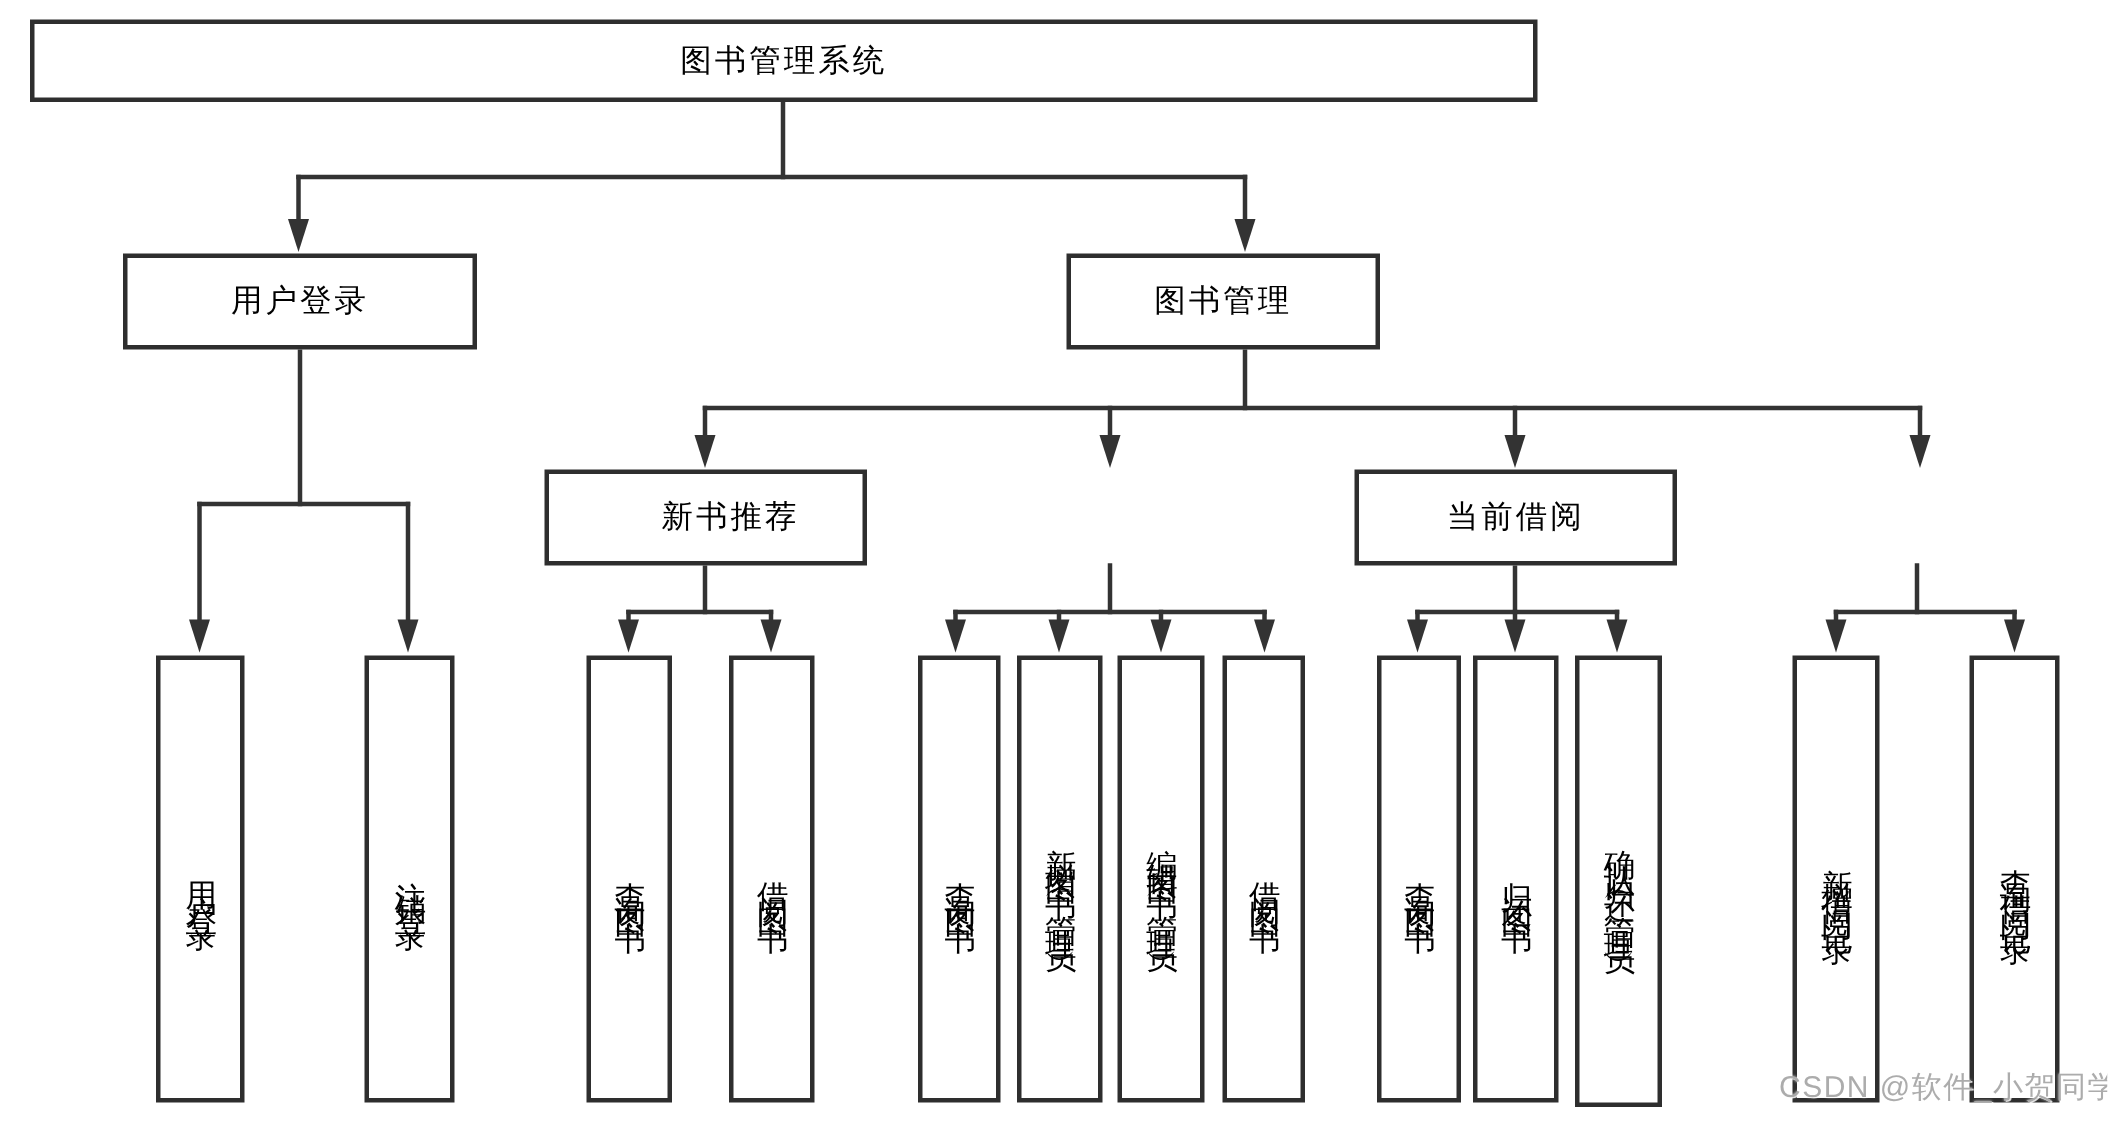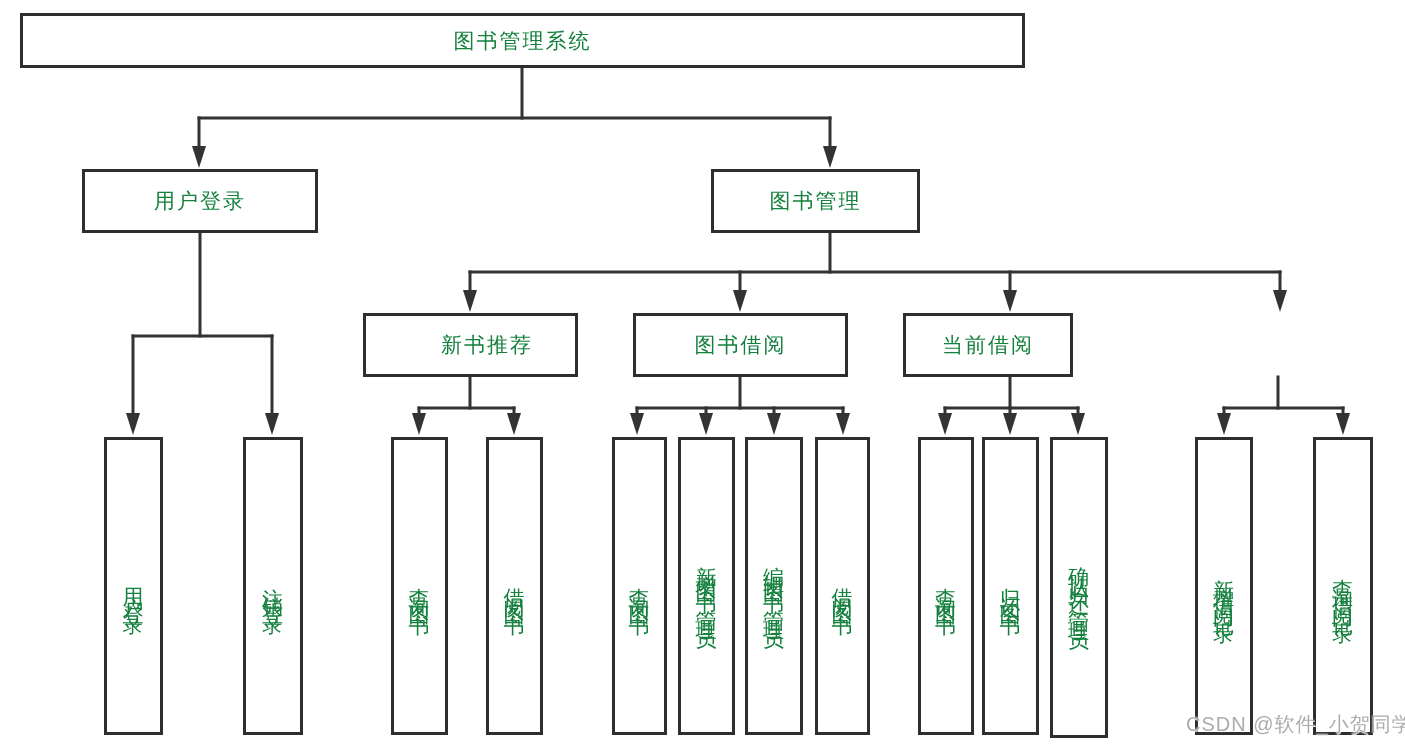--- a/index.html
+++ b/index.html
@@ -23,25 +23,26 @@
     height: 747px;
   }
   .box {
     position: absolute;
     box-sizing: border-box;
     border: 3px solid #2e2e2e;
     background: #ffffff;
     display: flex;
     align-items: center;
     justify-content: center;
-    color: #15803d;
+    color: #000000;
     font-size: 21px;
     letter-spacing: 2px;
     text-align: center;
     line-height: 1.2;
+    font-family: Liberation Serif, serif;
   }
   .vbox {
     writing-mode: vertical-rl;
     text-orientation: mixed;
     letter-spacing: 9px;
     font-size: 21px;
     padding-top: 6px;
   }
   .watermark {
     position: absolute;
@@ -144,24 +145,21 @@
   <div class="box vbox" style="left:104px; top:437px; width:59px; height:298px;">
     <span>用户登录</span>
   </div>
   <div class="box vbox" style="left:243px; top:437px; width:60px; height:298px;">
     <span>注销登录</span>
   </div>
 
   <div class="box" style="left:363px; top:313px; width:215px; height:64px;padding-left:33px;">
     <span>新书推荐</span>
   </div>
-  <div class="box" style="left:633px; top:313px; width:215px; height:64px;">
-    <span>图书借阅</span>
-  </div>
-  <div class="box" style="left:903px; top:313px; width:170px; height:64px;text-align:right;">
+  <div class="box" style="left:903px; top:313px; width:215px; height:64px;text-align:right;">
     <span>当前借阅</span>
   </div>
 
   <div class="box vbox" style="left:391px; top:437px; width:57px; height:298px;">
     <span>查询图书</span>
   </div>
   <div class="box vbox" style="left:486px; top:437px; width:57px; height:298px;">
     <span>借阅图书</span>
   </div>
 

